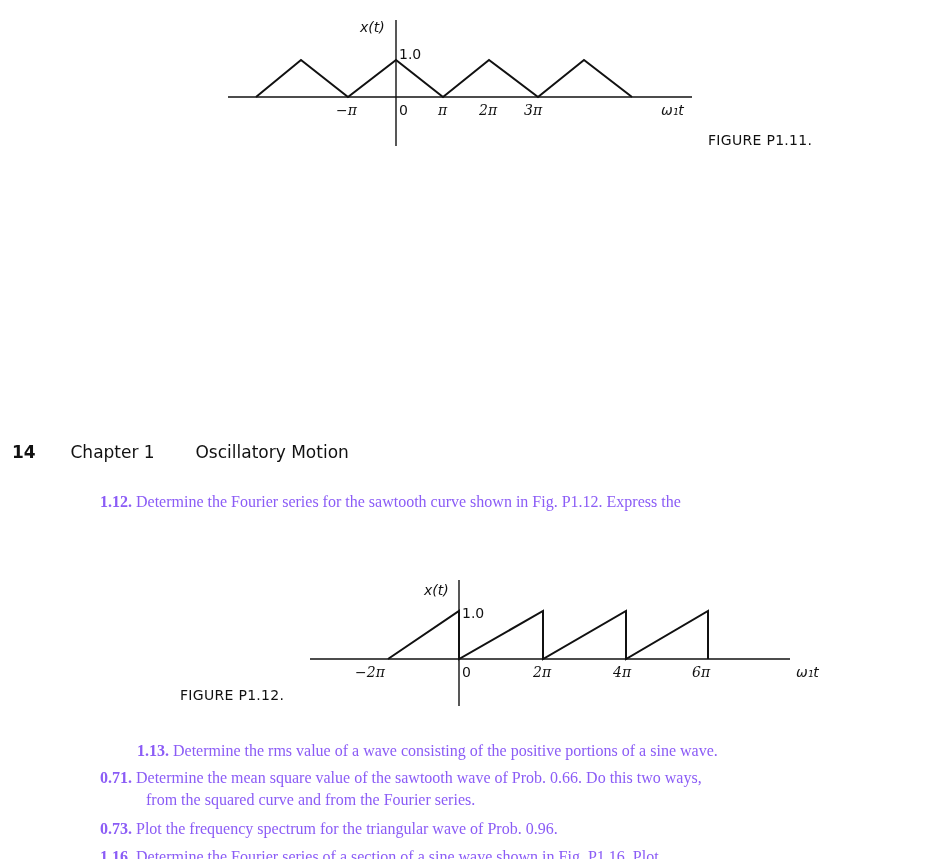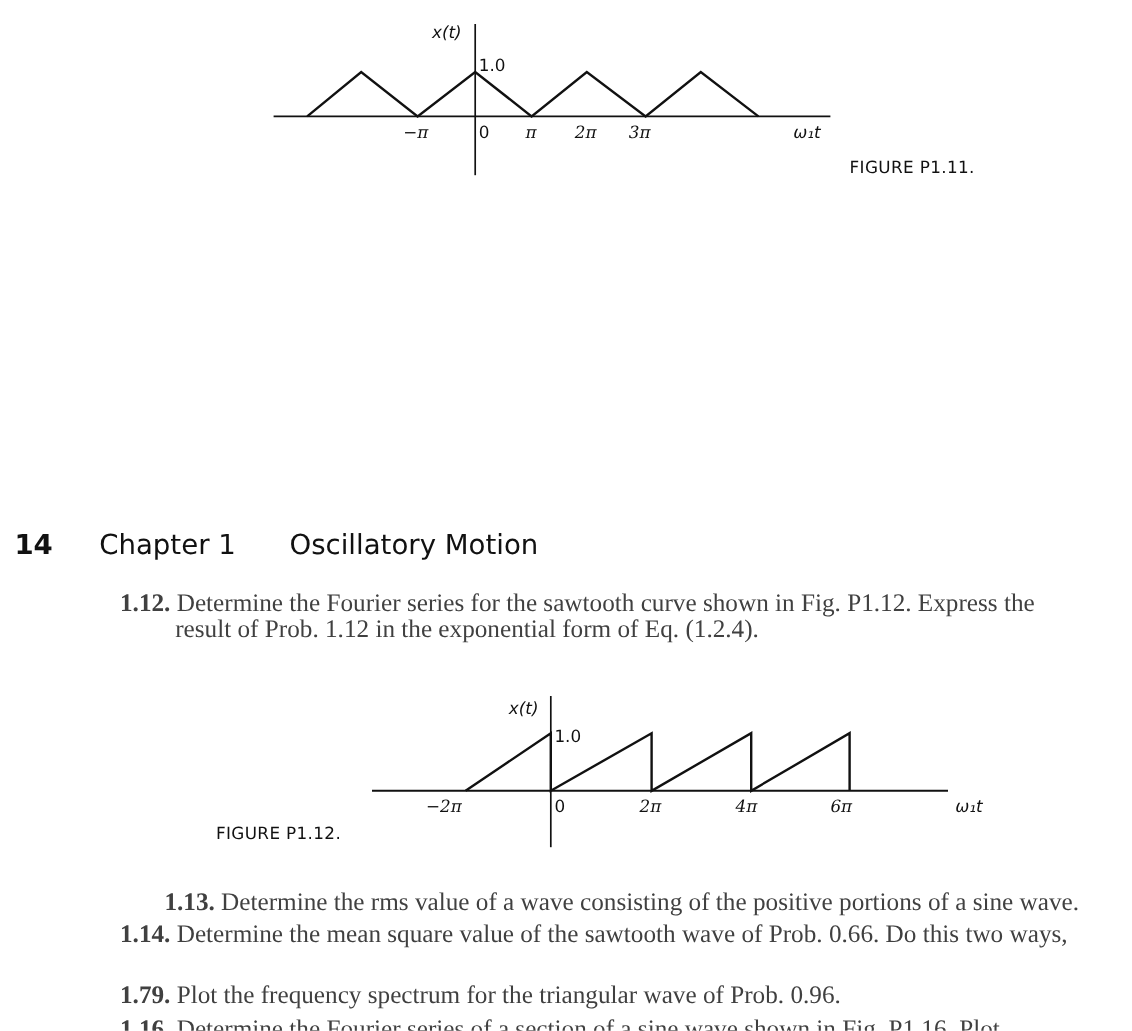--- a/index.html
+++ b/index.html
@@ -1,22 +1,22 @@
 <!DOCTYPE html>
 <html><head>
 <meta charset="utf-8">
 <style>
   html, body { margin:0; padding:0; background:#ffffff; }
   body { width:943px; height:859px; position:relative; overflow:hidden; color:#111; }
   .abs { position:absolute; }
   svg.fig { position:absolute; left:0; top:0; }
   .fig-caption { font-family:"DejaVu Sans", sans-serif; font-size:14px; letter-spacing:0.3px; color:#111; }
-  .running-head { font-family:"DejaVu Sans", sans-serif; font-size:23px; color:#111; }
+  .running-head { font-family:"DejaVu Sans", sans-serif; font-size:17px; color:#111; }
   .page-num { font-weight:bold; }
-  .prob { font-family:"Liberation Serif", serif; font-size:21px; line-height:22px; color:#404040; }
+  .prob { font-family:"Liberation Serif", serif; font-size:16px; line-height:22px; color:#8b5cf6; }
   .prob-num { font-weight:bold; }
   .axlbl { font-family:"DejaVu Sans", sans-serif; font-style:italic; font-size:14px; fill:#111; }
   .tick { font-family:"DejaVu Sans", sans-serif; font-size:14px; fill:#111; }
   .tick-it { font-family:"DejaVu Serif", serif; font-style:italic; font-size:14px; fill:#111; }
 </style>
 </head>
 <body>
 
 <div>
   <svg class="fig" width="943" height="170">
@@ -41,21 +41,20 @@
 <div class="abs running-head" style="left:12px; top:442px;">
   <span class="page-num">14</span>
   <span style="display:inline-block; width:24px;"></span>
   <span>Chapter 1</span>
   <span style="display:inline-block; width:30px;"></span>
   <span>Oscillatory Motion</span>
 </div>
 
 <div class="abs prob" style="left:100px; top:491px; width:820px;">
   <div><span class="prob-num">1.12.</span> <span>Determine the Fourier series for the sawtooth curve shown in Fig. P1.12. Express the</span></div>
-  <div style="padding-left:46px;">result of Prob. 1.12 in the exponential form of Eq. (1.2.4).</div>
 </div>
 
 <div>
   <svg class="fig" width="943" height="859" style="pointer-events:none;">
     <line x1="310" y1="659" x2="790" y2="659" stroke="#111" stroke-width="1.6"></line>
     <line x1="459" y1="580" x2="459" y2="706" stroke="#111" stroke-width="1.4"></line>
     <polyline points="388,659 459,611 459,659 543,611 543,659 626,611 626,659 708,611 708,659" fill="none" stroke="#111" stroke-width="2"></polyline>
     <text class="axlbl" x="424" y="595">x(t)</text>
     <text class="tick" x="462" y="618">1.0</text>
     <text class="tick-it" x="355" y="677">−2π</text>
@@ -65,20 +64,21 @@
     <text class="tick-it" x="692" y="677">6π</text>
     <text class="axlbl" x="796" y="677">ω₁t</text>
   </svg>
   <div class="abs fig-caption" style="left:180px; top:687px;">FIGURE P1.12.</div>
 </div>
 
 <div class="abs prob" style="left:100px; top:740px; width:830px;margin-left:37px;">
   <span class="prob-num">1.13.</span> <span>Determine the rms value of a wave consisting of the positive portions of a sine wave.</span>
 </div>
 <div class="abs prob" style="left:100px; top:767px; width:830px;">
-  <div><span class="prob-num">1.14.</span> <span>Determine the mean square value of the sawtooth wave of Prob. 0.66. Do this two ways,</span></div>
+  <div><span class="prob-num">0.71.</span> <span>Determine the mean square value of the sawtooth wave of Prob. 0.66. Do this two ways,</span></div>
+  <div style="padding-left:46px;">from the squared curve and from the Fourier series.</div>
 </div>
 <div class="abs prob" style="left:100px; top:818px; width:830px;">
-  <span class="prob-num">1.79.</span> <span>Plot the frequency spectrum for the triangular wave of Prob. 0.96.</span>
+  <span class="prob-num">0.73.</span> <span>Plot the frequency spectrum for the triangular wave of Prob. 0.96.</span>
 </div>
 <div class="abs prob" style="left:100px; top:846px; width:830px;">
   <span class="prob-num">1.16.</span> <span>Determine the Fourier series of a section of a sine wave shown in Fig. P1.16. Plot</span>
 </div>
 
 </body></html>

